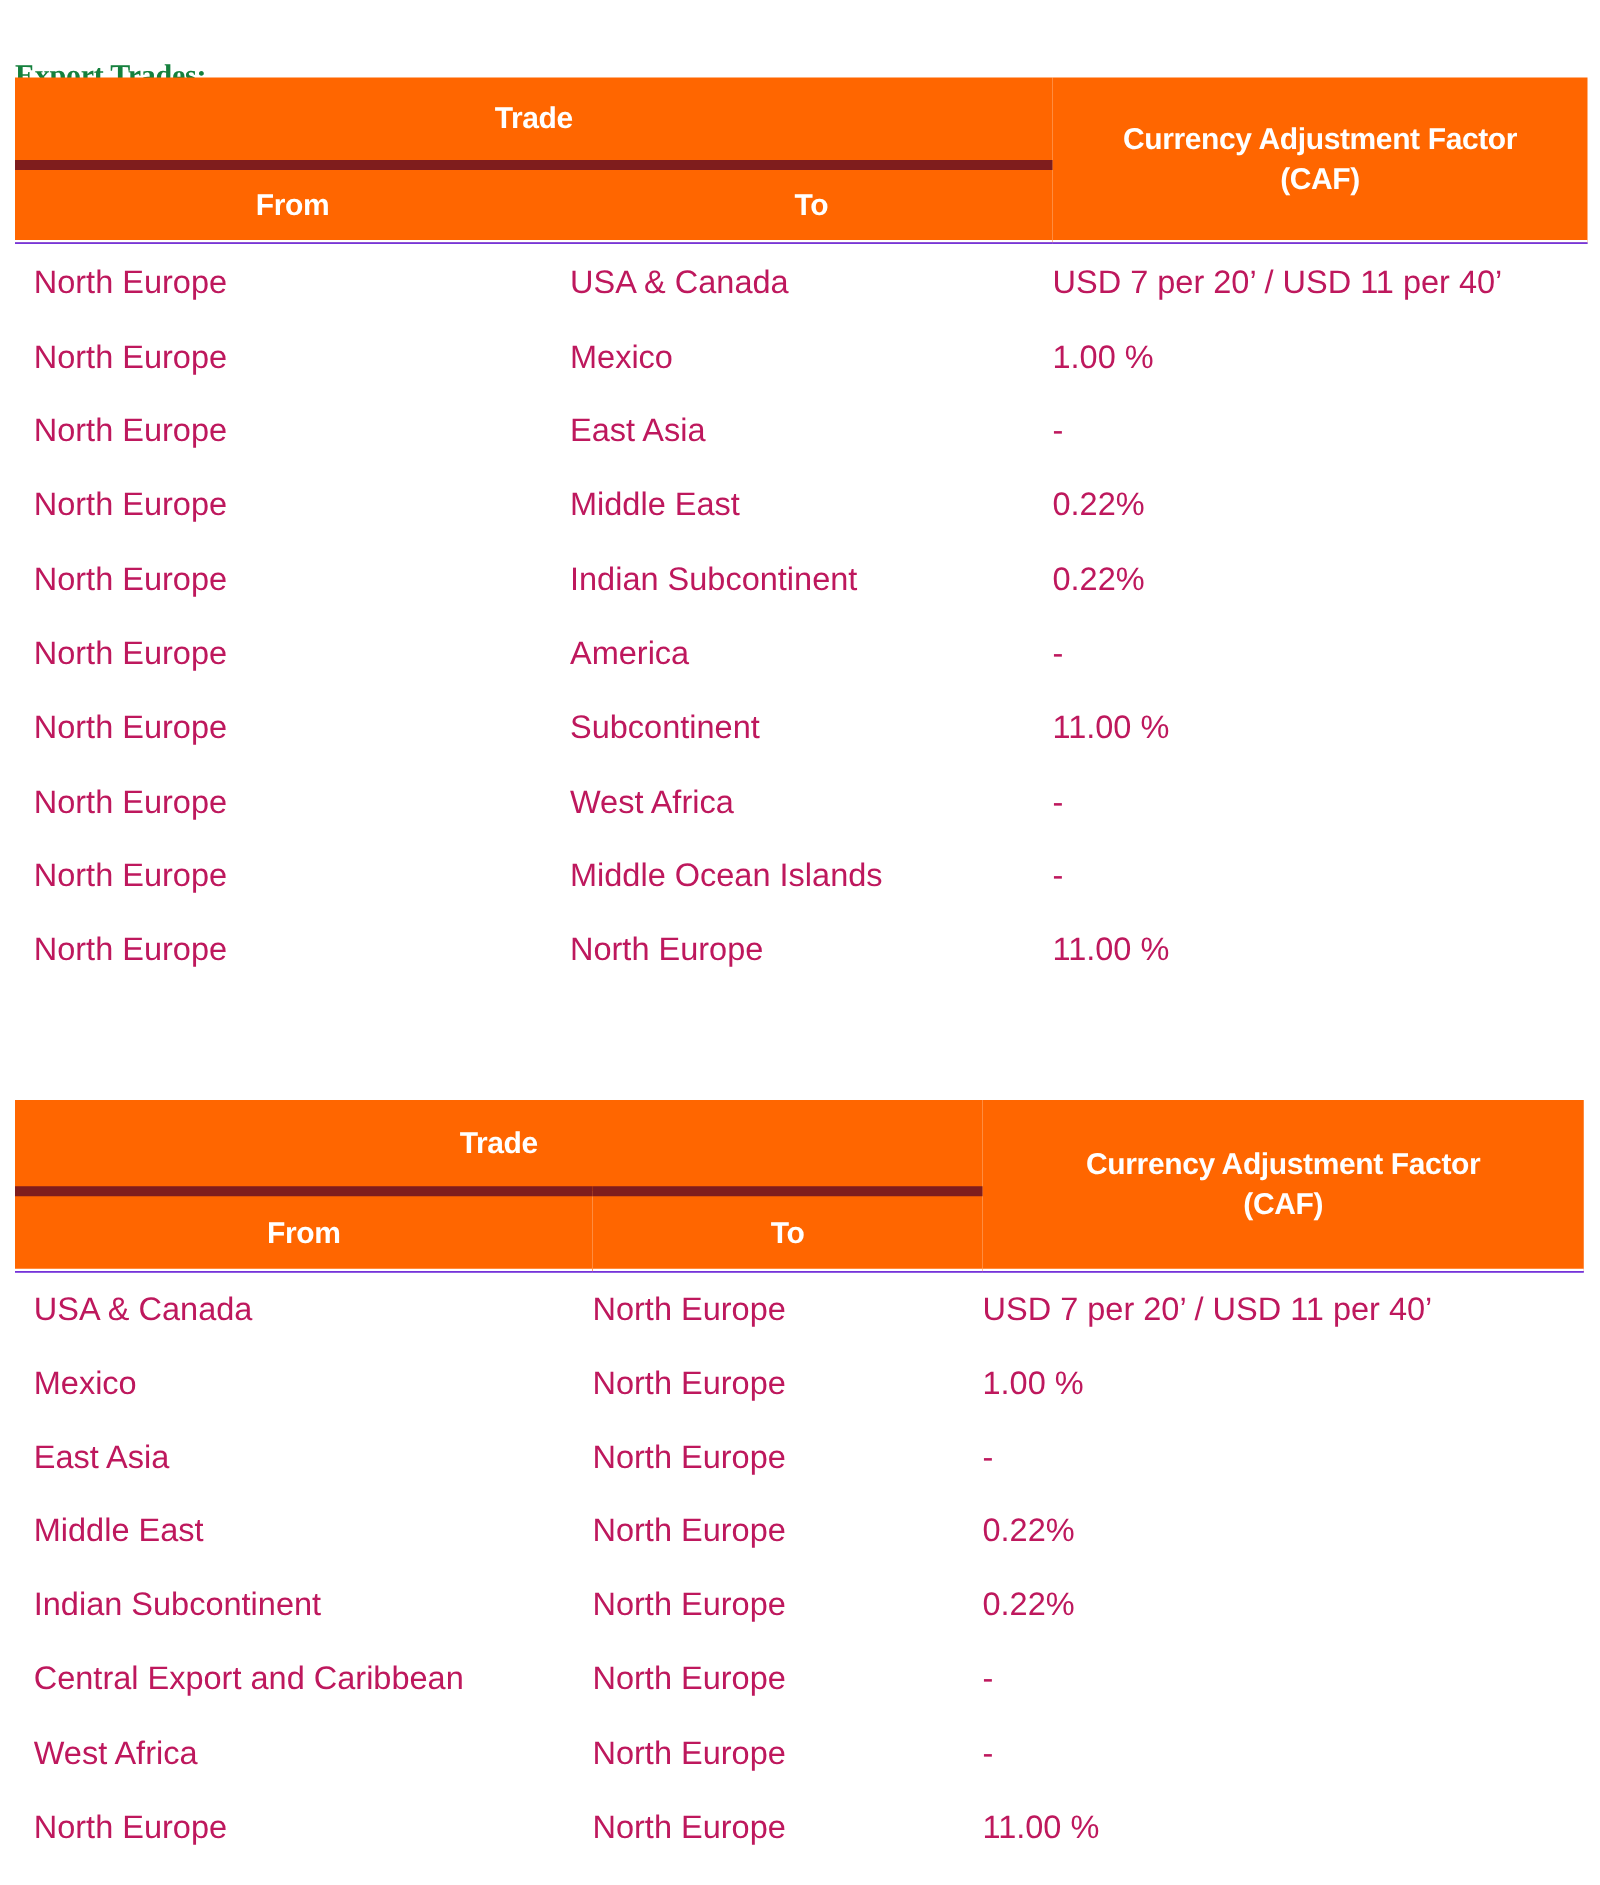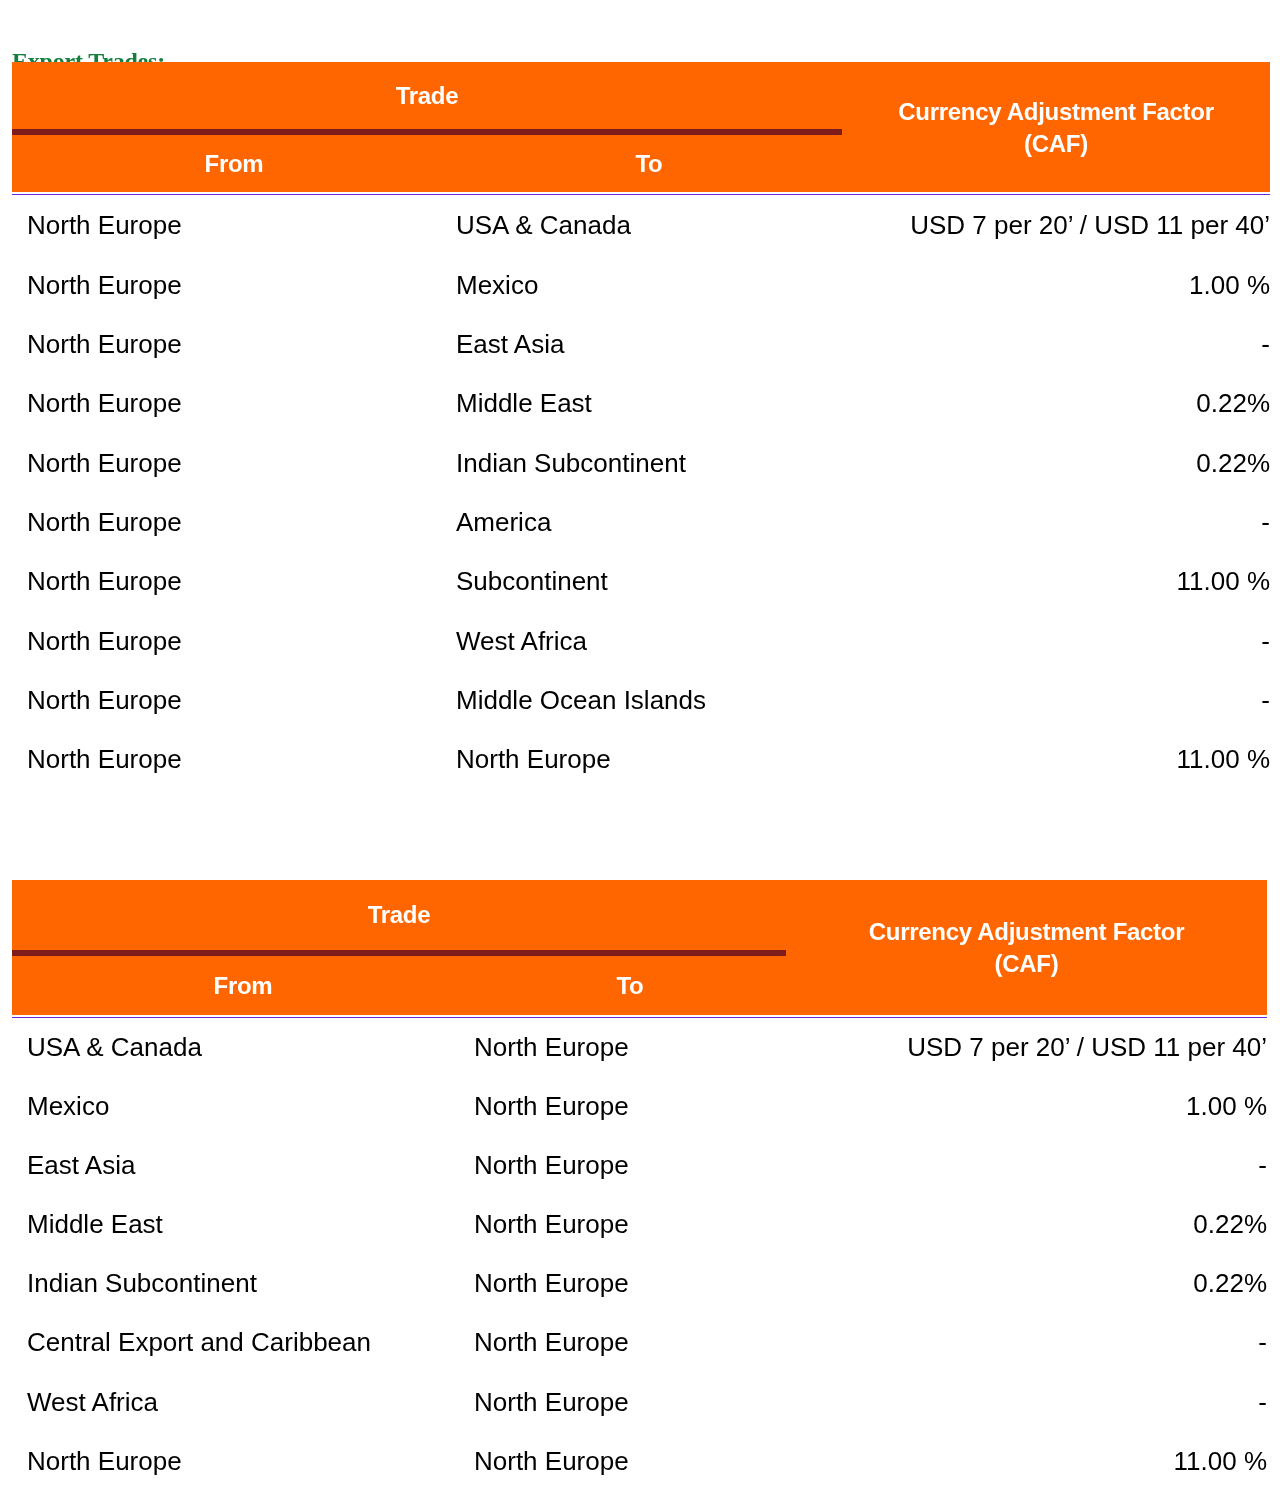--- a/index.html
+++ b/index.html
@@ -39,31 +39,31 @@
       text-align: center;
       padding: 0;
       letter-spacing: -0.3px;
     }
     .trade-table .hdr-bottom th,
     .trade-table th.caf-head {
       border-bottom: 1px solid #6d28d9;
       box-shadow: inset 0 -2px 0 #ffffff;
     }
     .trade-table th.trade-group {
-      border-bottom: 6px solid #7f1d1d;
+      border-bottom: 8px solid #7f1d1d;
     }
     .trade-table td {
       font-family: "Liberation Sans", sans-serif;
       font-size: 26px;
-      color: #000000;
+      color: #be185d;
       padding: 0;
       white-space: nowrap;
     }
     .trade-table td.from { padding-left: 15px; }
-    .trade-table td.caf { text-align: right; }
+    .trade-table td.caf { text-align: left; }
     .caf-head-text { line-height: 32px; }
   </style>
 </head>
 <body>
 
 <div class="section-title" style="top:8px;">Export Trades:</div>
 
 <table class="trade-table" style="left:12px; top:62px; width:1258px;">
   <colgroup>
     <col style="width:444px">

